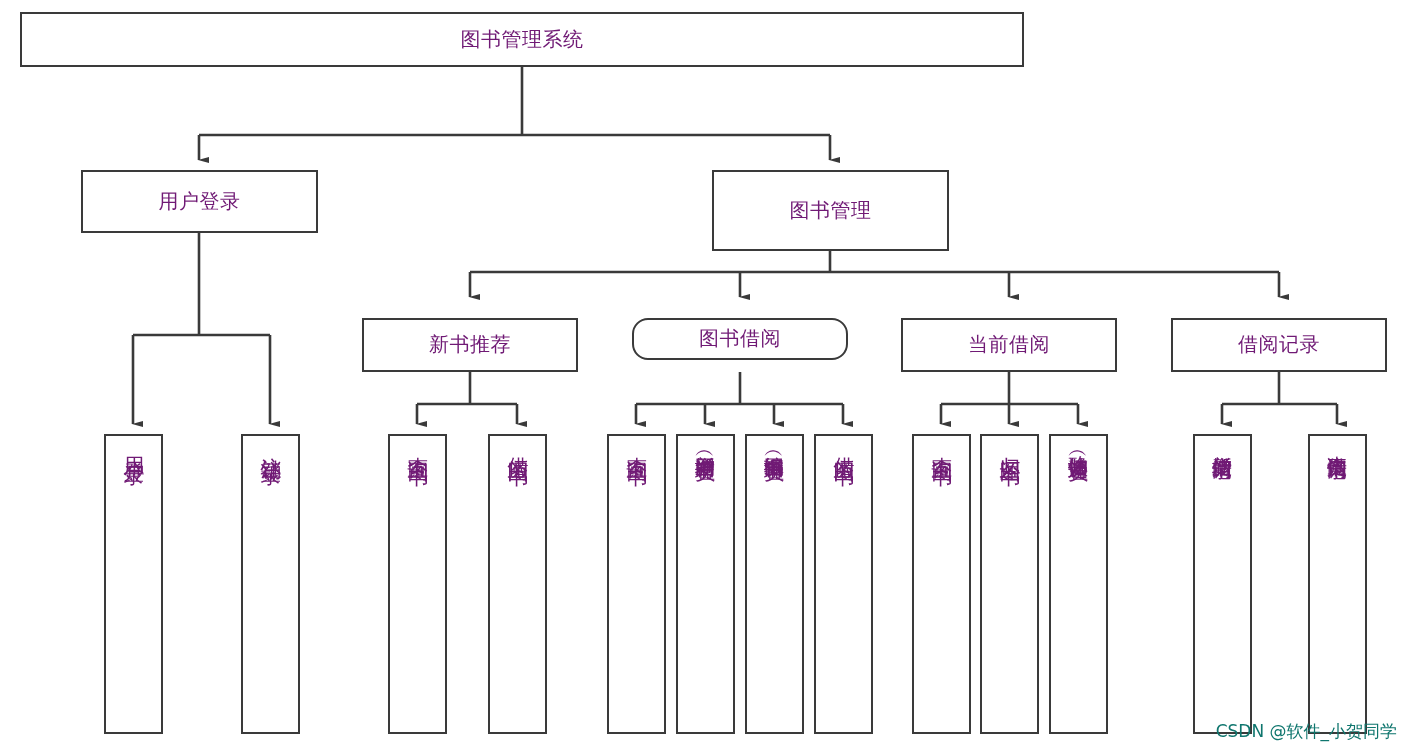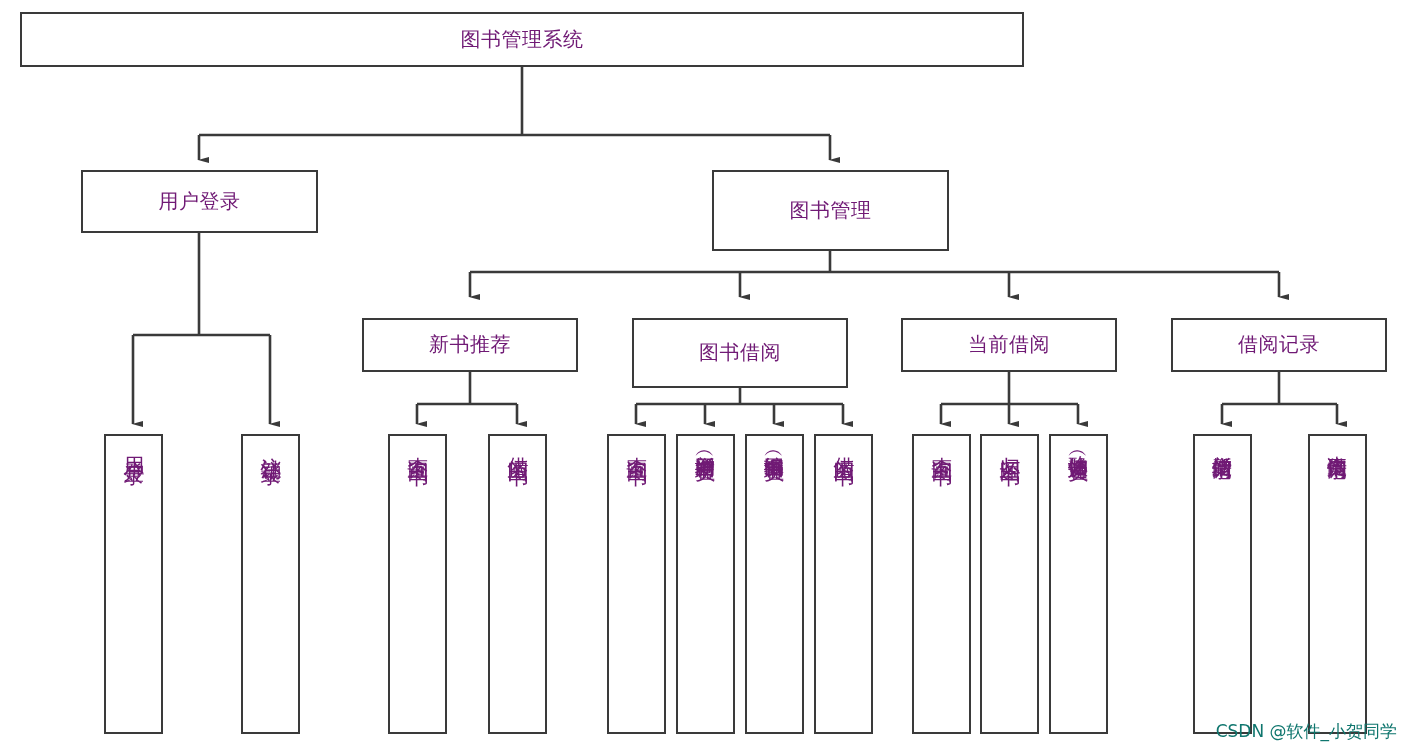--- a/index.html
+++ b/index.html
@@ -138,21 +138,21 @@
   <div class="node branch" style="left:81px; top:170px; width:237px; height:63px;">
     <span class="node-label">用户登录</span>
   </div>
   <div class="node branch" style="left:712px; top:170px; width:237px; height:81px;">
     <span class="node-label">图书管理</span>
   </div>
 
   <div class="node branch" style="left:362px; top:318px; width:216px; height:54px;">
     <span class="node-label">新书推荐</span>
   </div>
-  <div class="node branch" style="left:632px; top:318px; width:216px; height:70px;">
+  <div class="node branch" style="left:632px; top:318px; width:216px; height:42px;border-radius:16px;">
     <span class="node-label">图书借阅</span>
   </div>
   <div class="node branch" style="left:901px; top:318px; width:216px; height:54px;">
     <span class="node-label">当前借阅</span>
   </div>
   <div class="node branch" style="left:1171px; top:318px; width:216px; height:54px;">
     <span class="node-label">借阅记录</span>
   </div>
 
   <div class="node leaf" style="left:104px; top:434px; width:59px; height:300px;">

